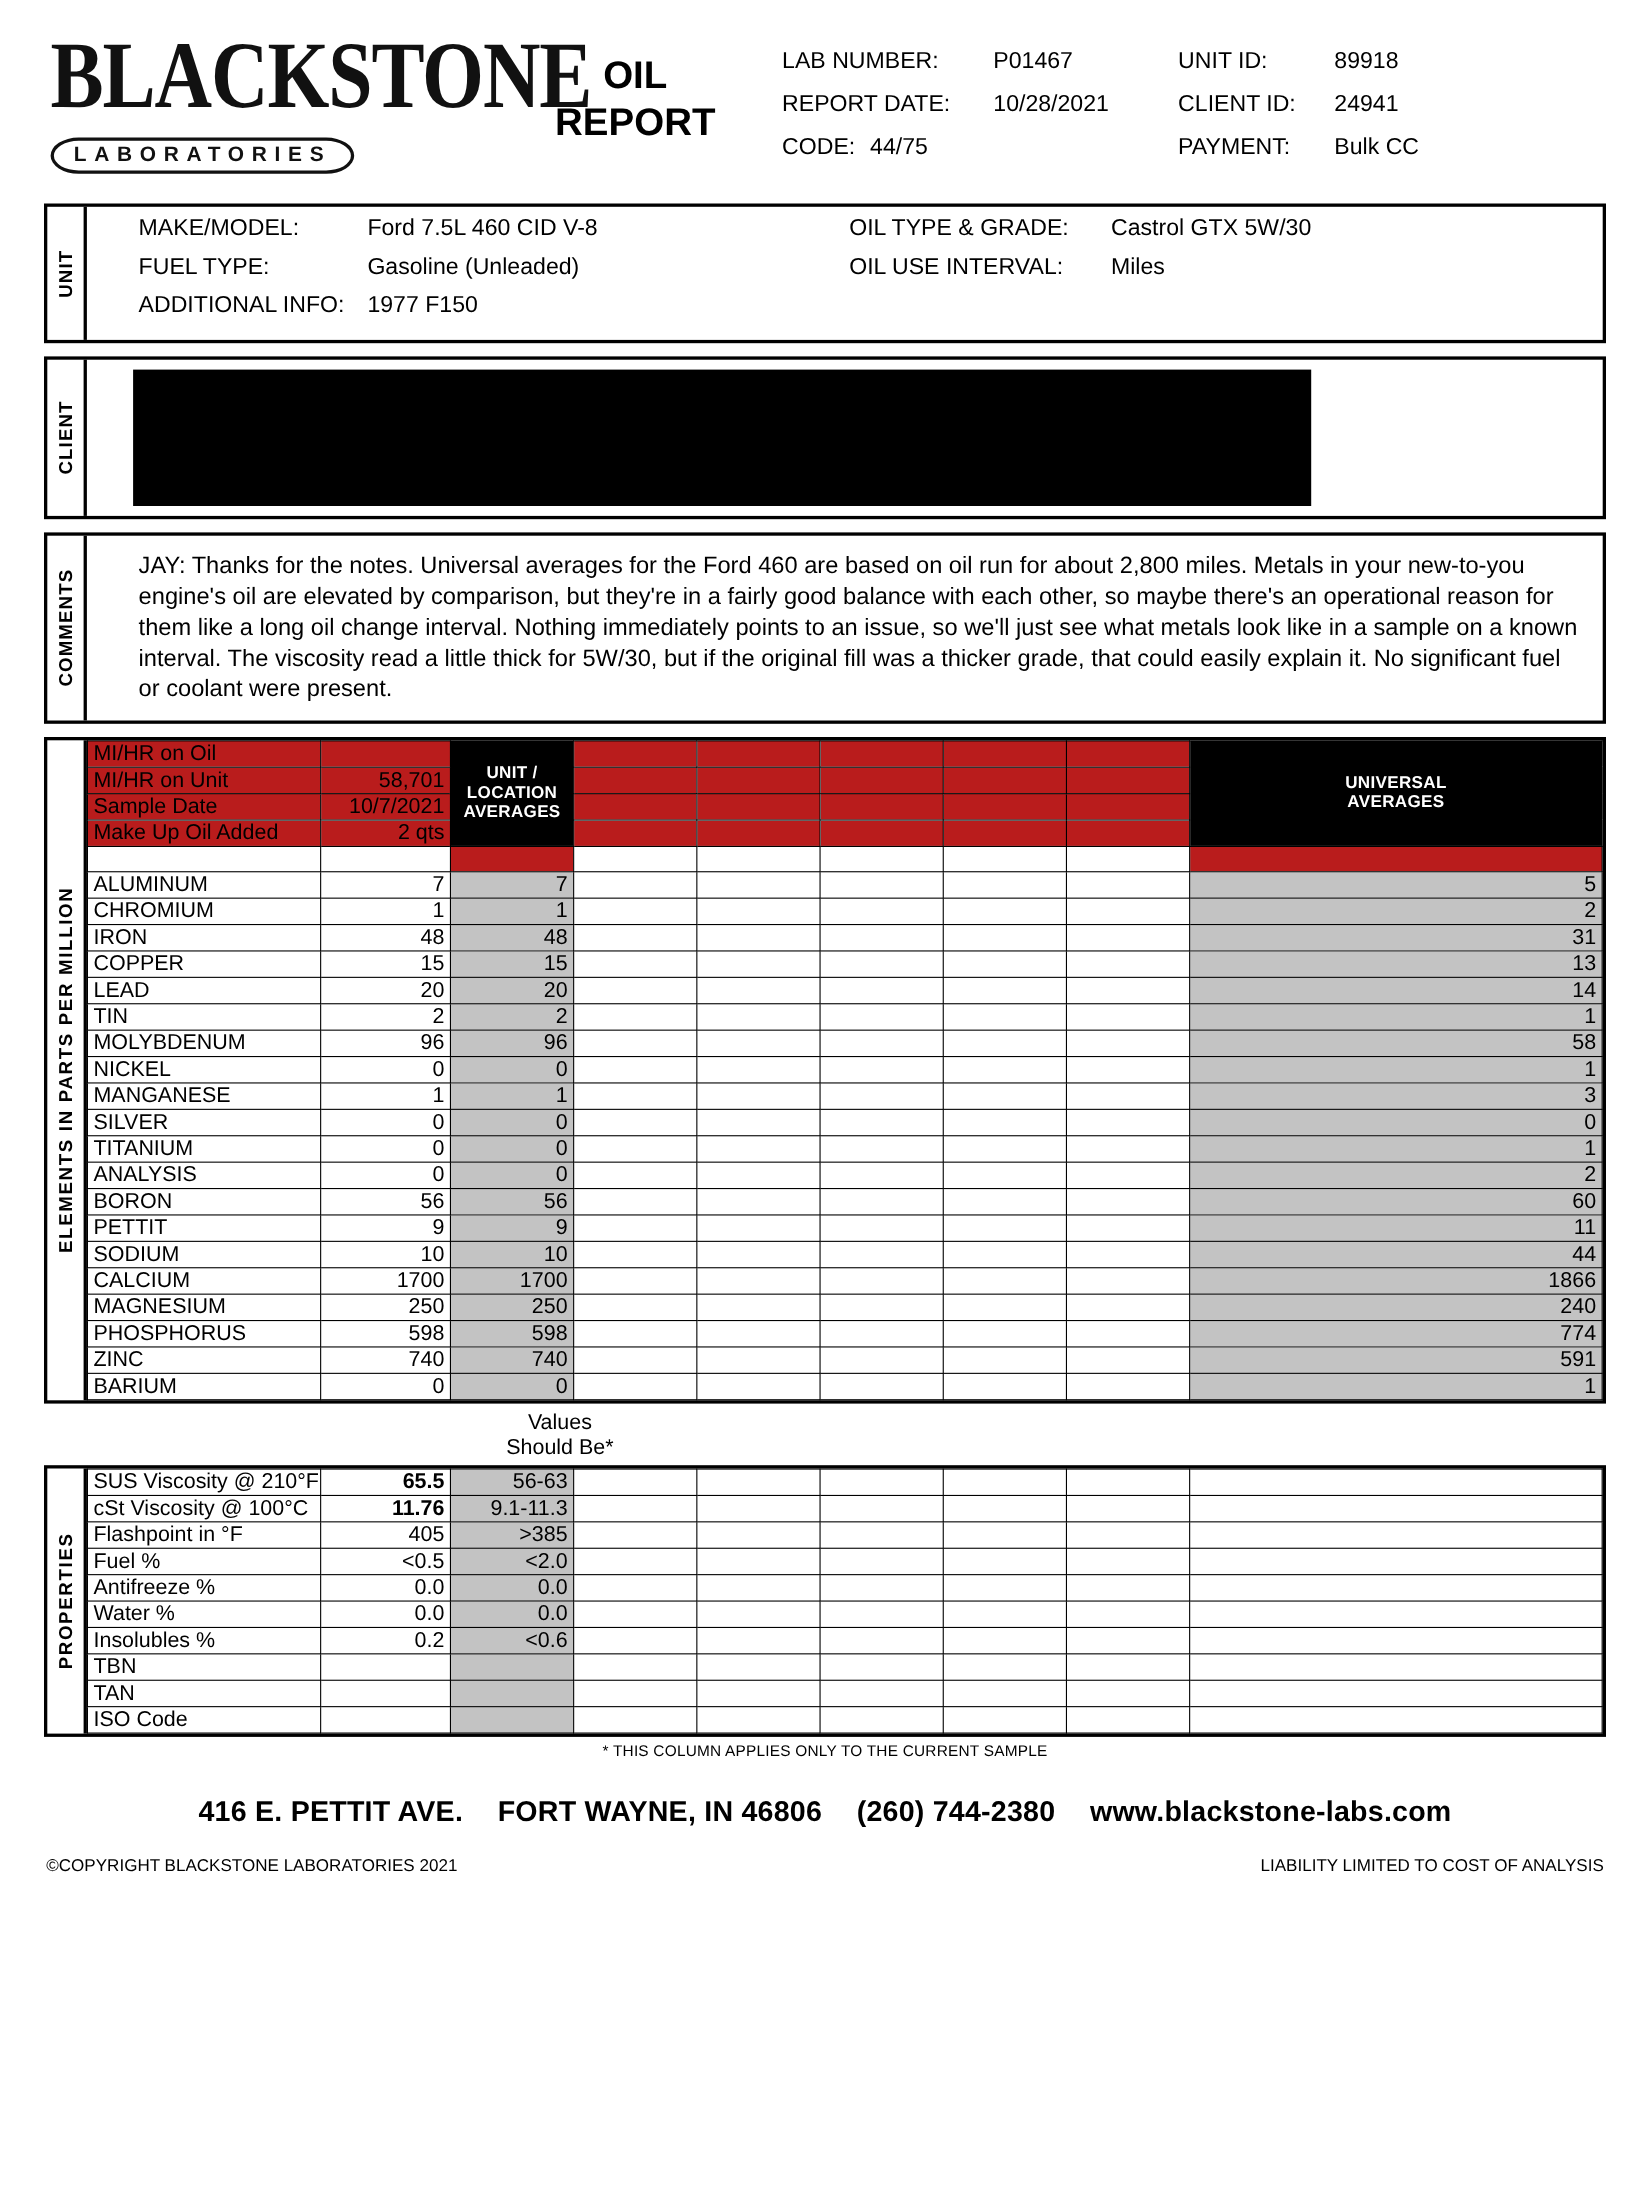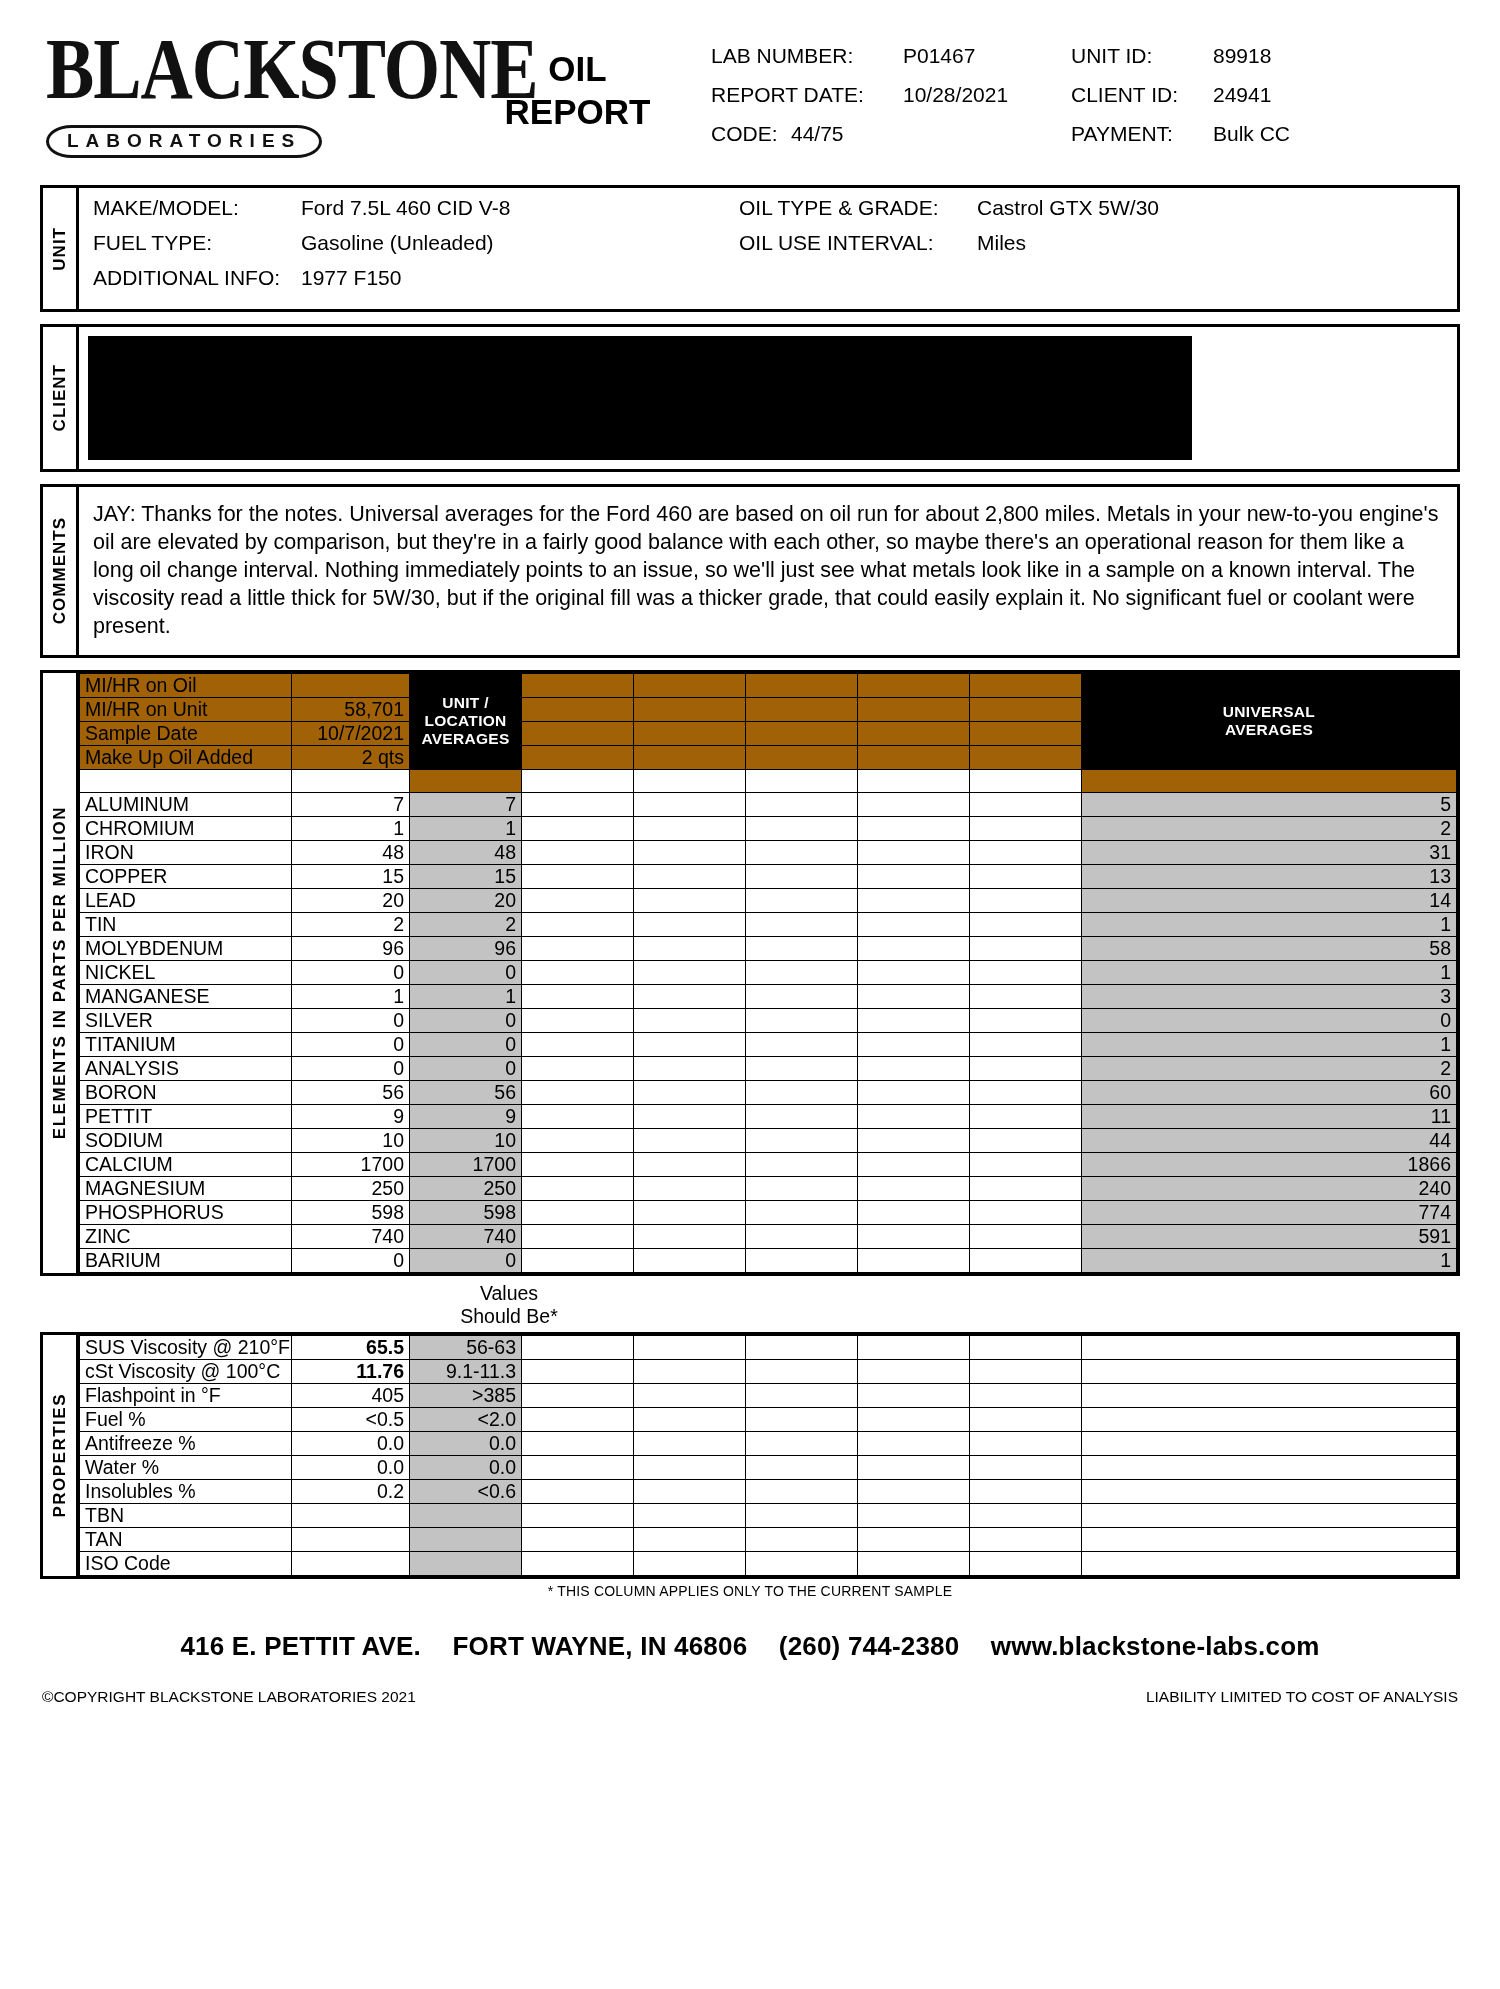--- a/index.html
+++ b/index.html
@@ -102,21 +102,21 @@
     justify-content: center;
     flex: none;
   }
   .sect-label span {
     writing-mode: vertical-rl;
     transform: rotate(180deg);
     font-weight: bold;
     font-size: 17px;
     letter-spacing: 1px;
   }
-  .sect-body { flex: 1; padding: 8px 0 8px 0; }
+  .sect-body { flex: 1; padding: 8px 0 8px 0; margin-left: 33px; }
 
   
   .unit-grid { display: flex; font-size: 21px; }
   .unit-c1 { width: 660px; padding-left: 14px; }
   .unit-c2 { flex: 1; }
   .unit-line { display: flex; margin-bottom: 11px; }
   .unit-line .k { width: 208px; white-space: nowrap; }
   .unit-c2 .unit-line .k { width: 238px; }
   .unit-line .v { white-space: nowrap; }
   .unit-line.addl .k { width: 208px; }
@@ -170,21 +170,21 @@
     height: 23.6px;
     padding: 0 5px;
     overflow: hidden;
     white-space: nowrap;
   }
   .c-name { width: 212px; text-align: left; }
   .c-val  { width: 118px; text-align: right; }
   .c-avg  { width: 112px; text-align: right; background: #c3c3c3; }
   .c-blank{ width: 112px; }
   .c-univ { text-align: right; background: #c3c3c3; }
-  .gray { background: #a16207; }
+  .gray { background: #b91c1c; }
   .blackhdr {
     background: #000;
     color: #fff;
     font-weight: bold;
     font-size: 15.5px;
     text-align: center;
     line-height: 1.15;
     letter-spacing: 0.3px;
     white-space: normal;
     padding: 1px 2px;

